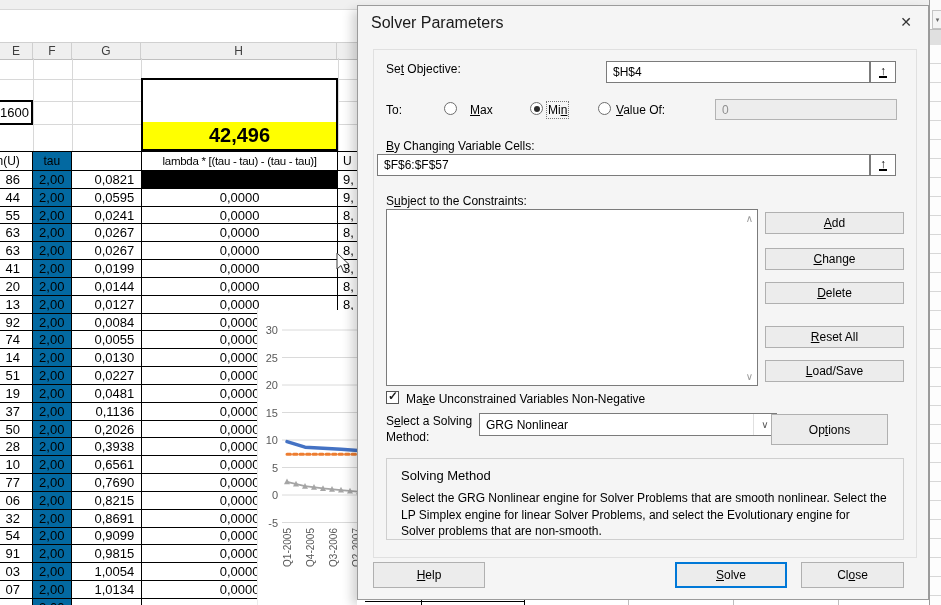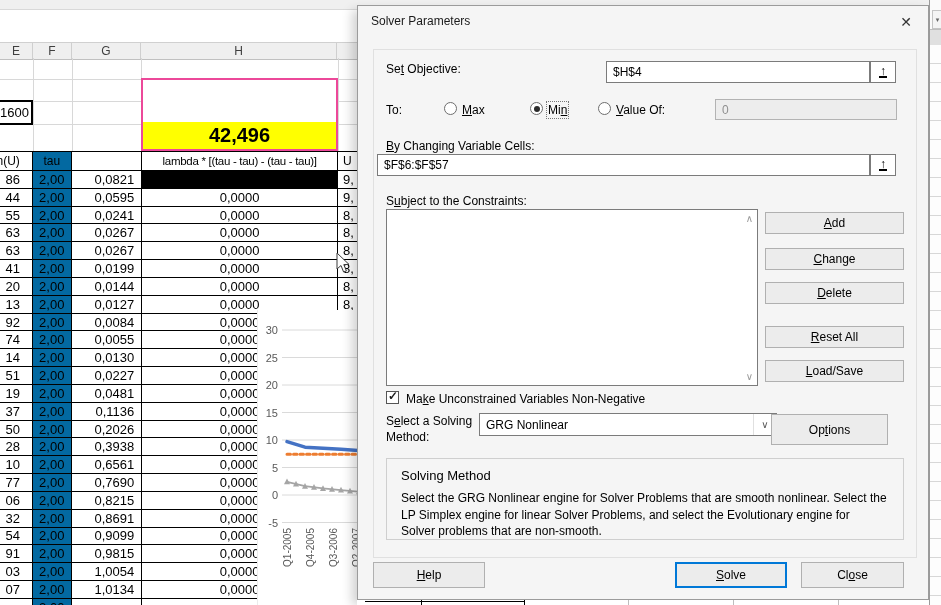--- a/index.html
+++ b/index.html
@@ -9,21 +9,21 @@
   
   #sheet{left:0;top:0;width:941px;height:605px;background:#fff;}
   .topstrip{left:0;top:0;width:941px;height:9px;background:#f0f0f0;border-bottom:1px solid #d9d9d9;}
   .colheaders{left:0;top:42px;width:360px;height:16px;display:flex;background:#efefef;
               border-top:1px solid #d0d0d0;border-bottom:1px solid #c0c0c0;}
   .colheaders .ch{box-sizing:border-box;border-right:1px solid #cfcfcf;color:#3f3f3f;
                   font-size:12px;display:flex;align-items:center;justify-content:center;}
   .gl{background:#d8d8d8;}
   .cell1600{left:0;top:100px;width:33px;height:25px;box-sizing:border-box;border:2px solid #000;border-left:none;
             background:#fff;font-size:13px;display:flex;align-items:center;justify-content:flex-end;padding-right:2px;}
-  .hbig{left:141px;top:78px;width:197px;height:73px;box-sizing:border-box;border:2px solid #ec4899;background:#fff;}
+  .hbig{left:141px;top:78px;width:197px;height:73px;box-sizing:border-box;border:2px solid #000000;background:#fff;}
   .hbig .obj{position:absolute;left:0;bottom:0;width:100%;height:27px;background:#ffff00;
              display:flex;align-items:center;justify-content:center;font-size:20px;font-weight:bold;color:#000;}
   
   #tbl{left:0;top:151px;width:357px;border-top:1px solid #000;}
   .trow{display:flex;height:17.83px;box-sizing:border-box;}
   .trow .c{box-sizing:border-box;border-right:1px solid #000;border-bottom:1px solid #000;
            font-size:13px;display:flex;align-items:center;overflow:hidden;background:#fff;color:#000;}
   .trow .ce{width:33px;justify-content:flex-end;padding-right:12px;}
   .trow .ct{width:39px;justify-content:center;background:#0369a1;}
   .trow .cg{width:71px;justify-content:flex-end;padding-right:7px;}
@@ -44,21 +44,21 @@
   #rstrip .band{position:absolute;left:0;top:29px;width:12px;height:15px;background:#e0e0e0;
                 border-top:1px solid #bdbdbd;border-bottom:1px solid #bdbdbd;}
   #rstrip .rows{position:absolute;left:0;top:45px;width:12px;height:560px;
     background:repeating-linear-gradient(to bottom,#fdfdfd 0 18px,#d7d7d7 18px 19px);}
   
   #botpeek{left:357px;top:600px;width:572px;height:5px;background:#fff;}
   #botpeek .bl{position:absolute;background:#000;}
   
   #dlg{left:357px;top:5px;width:572px;height:595px;background:#f5f5f5;border:1px solid #9b9b9b;
        box-sizing:border-box;box-shadow:-5px 5px 10px rgba(0,0,0,0.18);font-size:12px;color:#000;}
-  #dlg .title{position:absolute;left:13px;top:8px;font-size:12px;color:#1a1a1a;}
+  #dlg .title{position:absolute;left:13px;top:8px;font-size:16px;color:#1a1a1a;}
   #dlg .close{position:absolute;right:11px;top:6px;font-size:14px;color:#333;width:22px;height:20px;
               display:flex;align-items:center;justify-content:center;cursor:default;}
   .groupbox{position:absolute;left:15px;top:43px;width:542px;height:507px;border:1px solid #e0e0e0;}
   .lbl{position:absolute;white-space:nowrap;}
   .tbox{position:absolute;box-sizing:border-box;background:#fff;border:1px solid #7b7b7b;
         font-size:12px;display:flex;align-items:center;padding-left:6px;}
   .spin{position:absolute;box-sizing:border-box;width:26px;height:22px;background:#fff;border:1px solid #7b7b7b;
         display:flex;align-items:center;justify-content:center;}
   .spin .up{font-weight:bold;font-size:12px;line-height:10px;border-bottom:2px solid #000;padding:0 1px 0px 1px;}
   .dis{background:#ededed;border:1px solid #b3b3b3;color:#8f8f8f;}
@@ -348,21 +348,21 @@
   <div class="groupbox"></div>
 
   <div class="lbl" style="left:28px;top:56px">Se<u>t</u> Objective:</div>
   <div class="tbox" style="left:248px;top:55px;width:264px;height:22px">$H$4</div>
   <div class="spin" style="left:512px;top:55px">
       <span class="up">↑</span>
     </div>
 
   <div class="lbl" style="left:28px;top:97px">To:</div>
   <div class="radio" style="left:86px;top:96px"></div>
-  <div class="lbl" style="left:104px;top:97px"><u>M</u>ax</div>
+  <div class="lbl" style="left:112px;top:97px"><u>M</u>ax</div>
   <div class="radio sel" style="left:172px;top:96px"></div>
   <div class="lbl focusbox" style="left:190px;top:97px">Mi<u>n</u></div>
   <div class="radio" style="left:240px;top:96px"></div>
   <div class="lbl" style="left:258px;top:97px"><u>V</u>alue Of:</div>
   <div class="tbox dis" style="left:357px;top:93px;width:182px;height:21px">0</div>
 
   <div class="lbl" style="left:28px;top:133px"><u>B</u>y Changing Variable Cells:</div>
   <div class="tbox" style="left:19px;top:148px;width:493px;height:22px">$F$6:$F$57</div>
   <div class="spin" style="left:512px;top:148px">
       <span class="up">↑</span>

